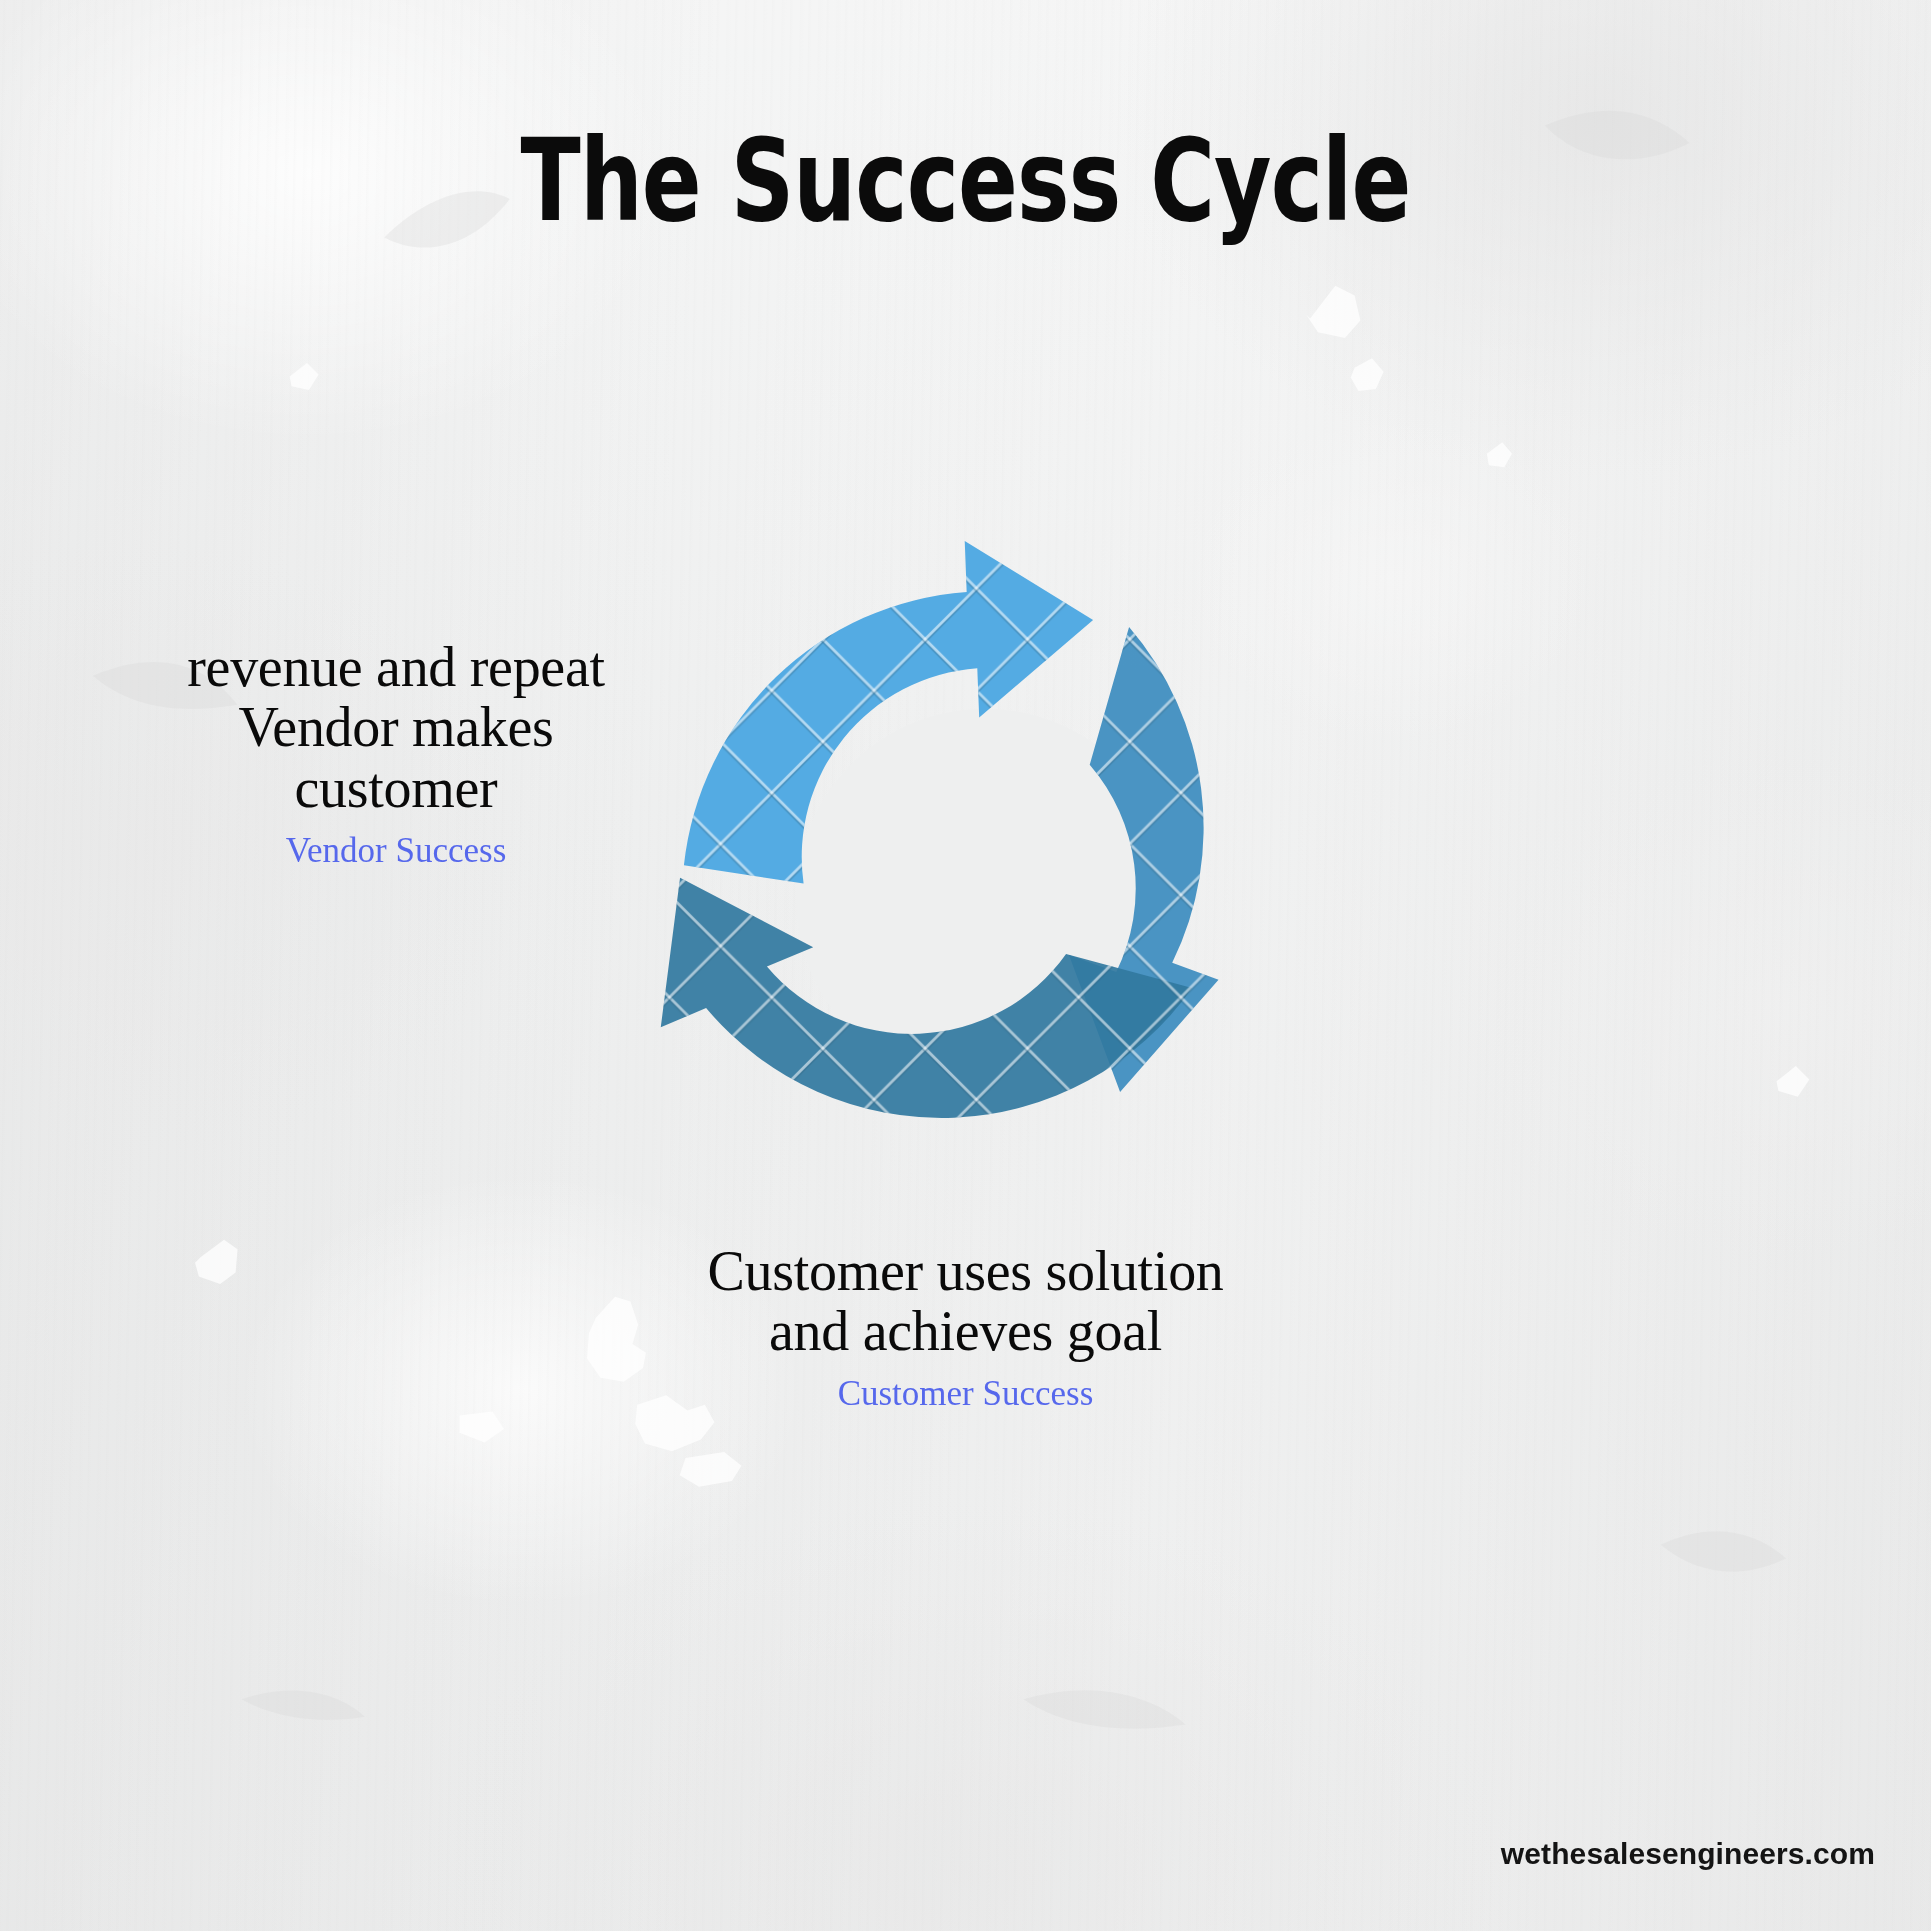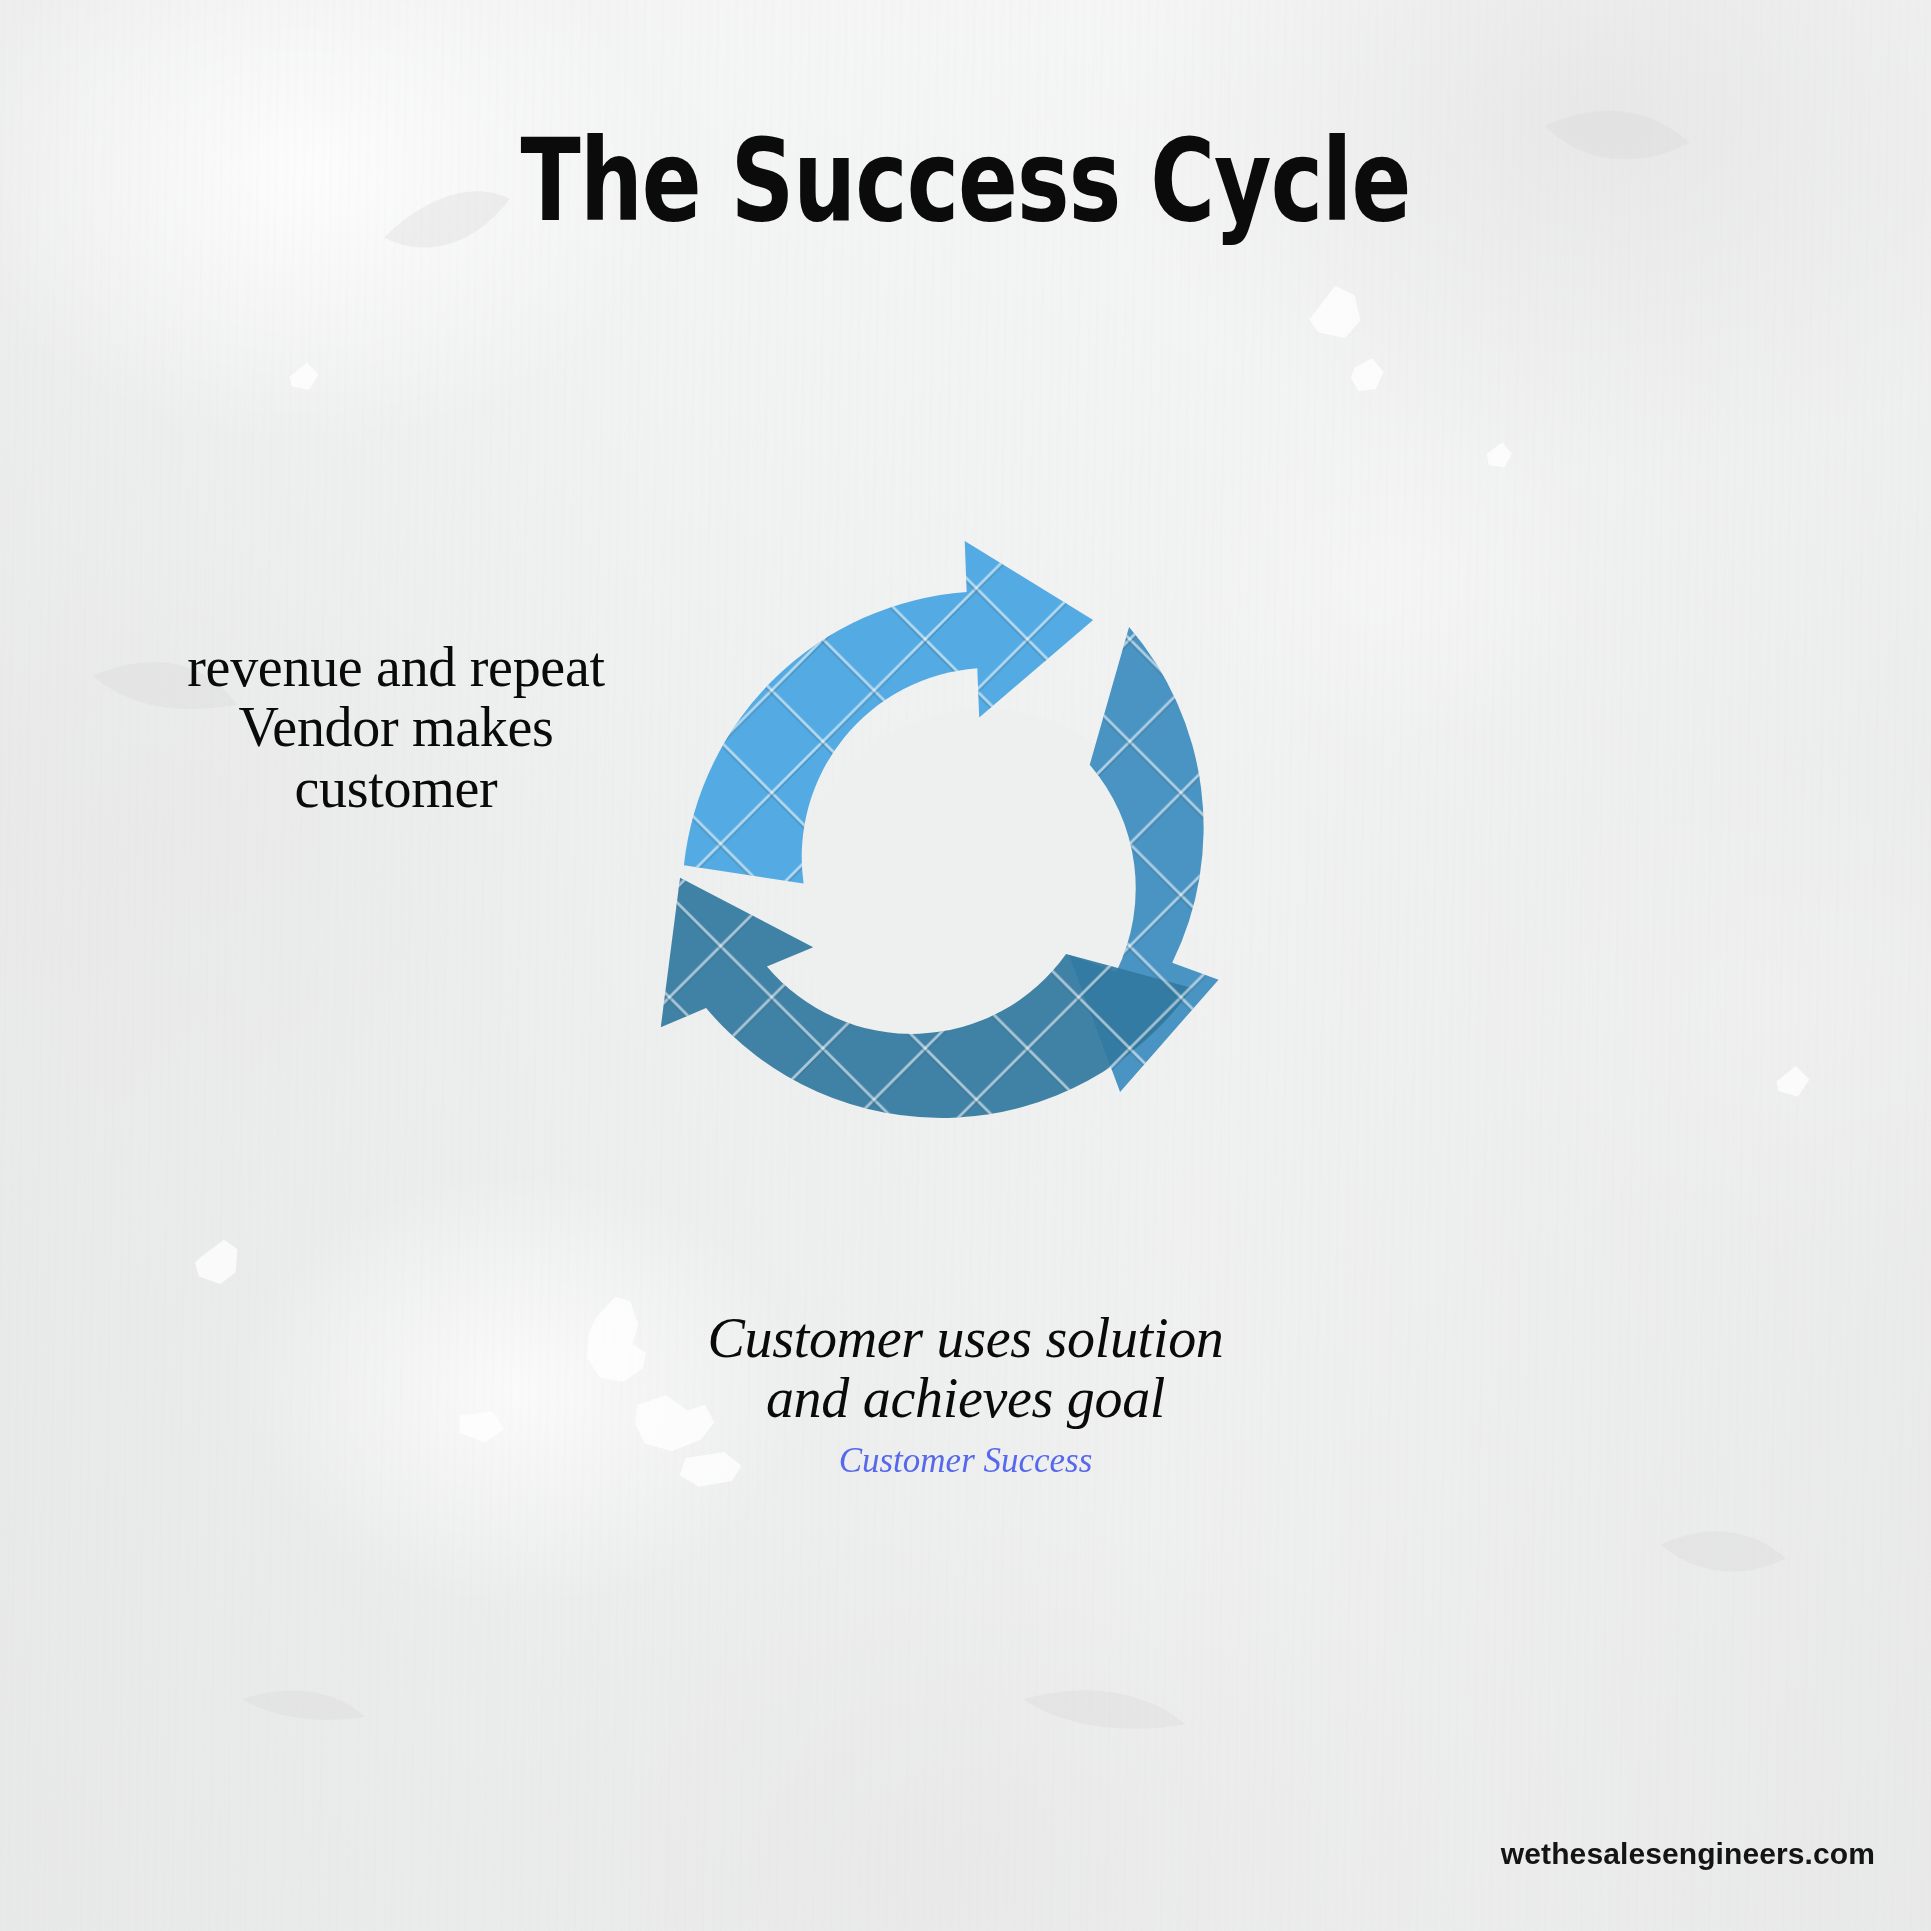--- a/index.html
+++ b/index.html
@@ -104,21 +104,21 @@
     font-weight: 400;
     font-size: 35px;
     line-height: 1.1;
     text-align: center;
     margin-top: 13.5px;
     letter-spacing: 0px;
   }
 
   #label-vendor  { left: 58px;   top: 637px;  width: 676px; }
   #label-seller  { left: 966px; top: 645px;  width: 676px; }
-  #label-customer{ left: 565px;  top: 1308px; width: 801px; font-style: italic; }
+  #label-customer{ left: 565px;  top: 1241px; width: 801px; }
 
   
   #watermark {
     position: absolute;
     right: 56px;
     bottom: 60px;
     font-family: "Liberation Sans", sans-serif;
     font-weight: 700;
     font-size: 30px;
     color: #141414;
@@ -217,20 +217,21 @@
       <rect width="800" height="800" fill="url(#crosshatch)" mask="url(#ringmask)"></rect>
     </svg>
   </div>
 
   <div class="label-block" id="label-vendor">
     <div class="label-main">
       <div>revenue and repeat</div>
       <div>Vendor makes</div>
       <div>customer</div>
     </div>
+    <div class="label-sub" style="color:#5668EC">Vendor Success</div>
   </div>
 
 
   <div class="label-block" id="label-customer">
     <div class="label-main">
       <div>Customer uses solution</div>
       <div>and achieves goal</div>
     </div>
     <div class="label-sub" style="color:#5668EC">Customer Success</div>
   </div>

